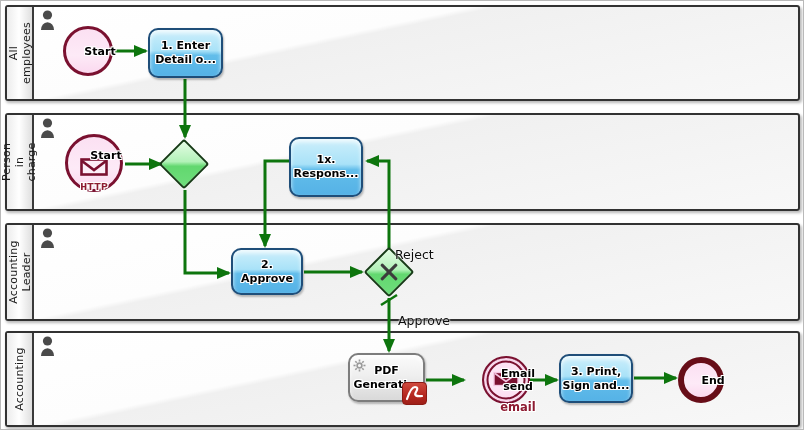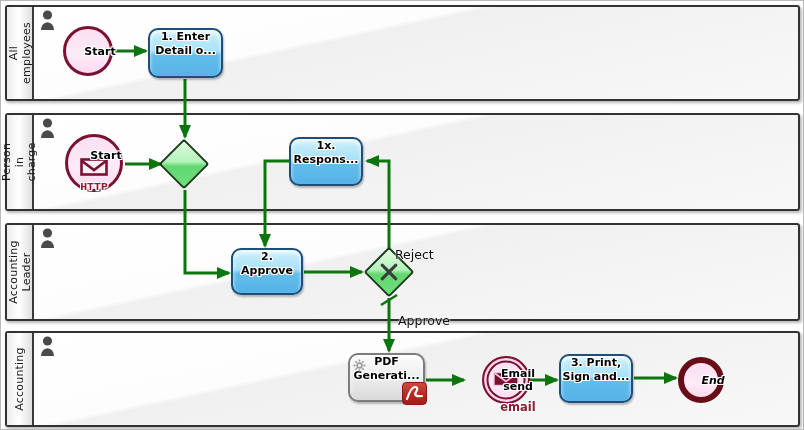--- a/index.html
+++ b/index.html
@@ -33,42 +33,42 @@
   .halo {
     text-shadow:-1px -1px 0 #fff,1px -1px 0 #fff,-1px 1px 0 #fff,1px 1px 0 #fff,
                 0 -1px 0 #fff,0 1px 0 #fff,-1px 0 0 #fff,1px 0 0 #fff;
   }
   
   .task {
     position:absolute; z-index:3;
     border:2.5px solid #1f4e79; border-radius:10px;
     background:linear-gradient(180deg,#cdeffb 0%,#a9e2f8 45%,#62bdea 55%,#55b2e6 100%);
     box-shadow:inset 0 3px 4px rgba(255,255,255,.75), 1px 1.5px 2px rgba(0,0,0,.25);
-    display:flex; justify-content:center;
+    display:flex; align-items:center; justify-content:center;
   }
   .task-label {
     font-size:11px; font-weight:bold; line-height:14px; color:#000;
     text-align:center; white-space:pre-line;
   }
   .task.gray {
     border:2px solid #7d7d7d;
     background:linear-gradient(180deg,#fbfbfb 0%,#efefef 45%,#d9d9d9 100%);
   }
   
   .event {
     position:absolute; z-index:3; border-radius:50%;
     background:linear-gradient(180deg,#fbe0f2 0%,#fdeaf7 60%,#fbd9ef 100%);
     display:flex; align-items:center; justify-content:center;
   }
   .event-label {
     font-size:11px; font-weight:bold; color:#000; text-align:center;
     white-space:pre-line; line-height:13px; position:relative; z-index:2;padding-left:24px;
   }
   .ev-start { border:3px solid #7a1130; }
-  .ev-end   { border:6px solid #670d18;font-style:italic; }
+  .ev-end   { border:6px solid #670d18; }
   .ev-msg   {
     border:2px solid #7a1130;
     box-shadow:inset 0 0 0 2.5px #f8d7ec, inset 0 0 0 4.5px #7a1130;
   }
   .red-sub {
     position:absolute; width:100%; text-align:center;
     font-size:11.5px; font-weight:bold; color:#8d1b31; z-index:3;
   }
   
   .gateway {
@@ -193,21 +193,21 @@
       <svg width="28" height="18" viewBox="0 0 28 18">
           <rect x="1.5" y="1.5" width="25" height="15" fill="#fdeef8" stroke="#7a1130" stroke-width="2.6"></rect>
           <polyline points="2,3 14,12 26,3" fill="none" stroke="#7a1130" stroke-width="2.6"></polyline>
         </svg>
     </span>
     <div class="red-sub halo" style="bottom:-4px;font-family:Liberation Mono, monospace;">HTTP</div>
   </div>
 
   <div class="gateway" style="left:165px;top:145px;"></div>
 
-  <div class="task" style="left:288px;top:136px;width:74px;height:49px;">
+  <div class="task" style="left:288px;top:136px;width:74px;height:60px;">
     <div class="task-label halo">1x.
 Respons...</div>
   </div>
 
   <div class="task" style="left:230px;top:247px;width:72px;height:47px;">
     <div class="task-label halo">2.
 Approve</div>
   </div>
 
   <div class="gateway" style="left:370px;top:253px;">

